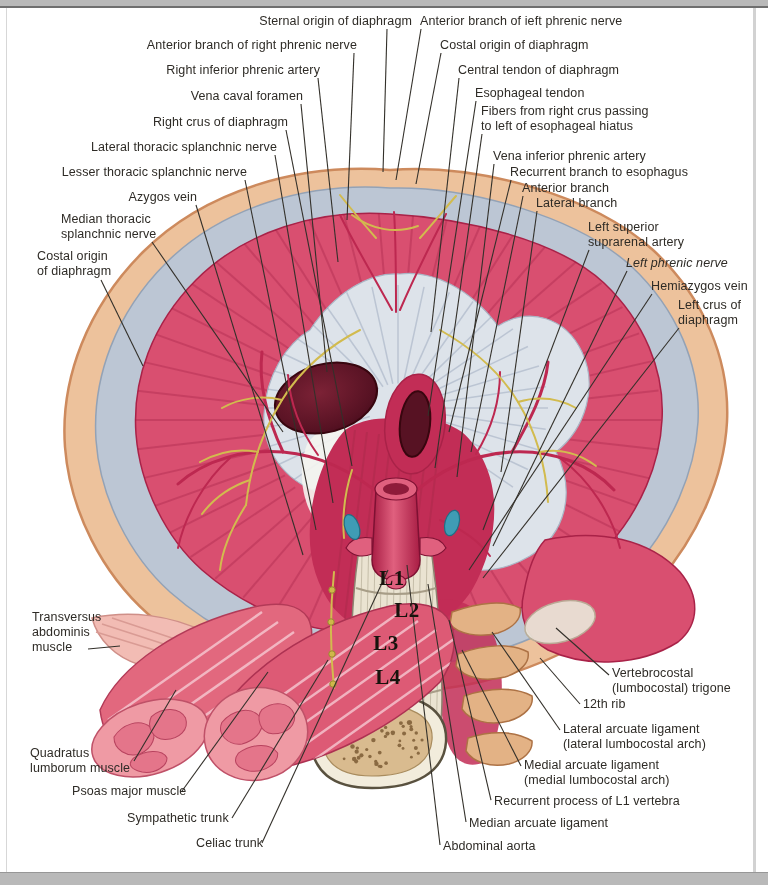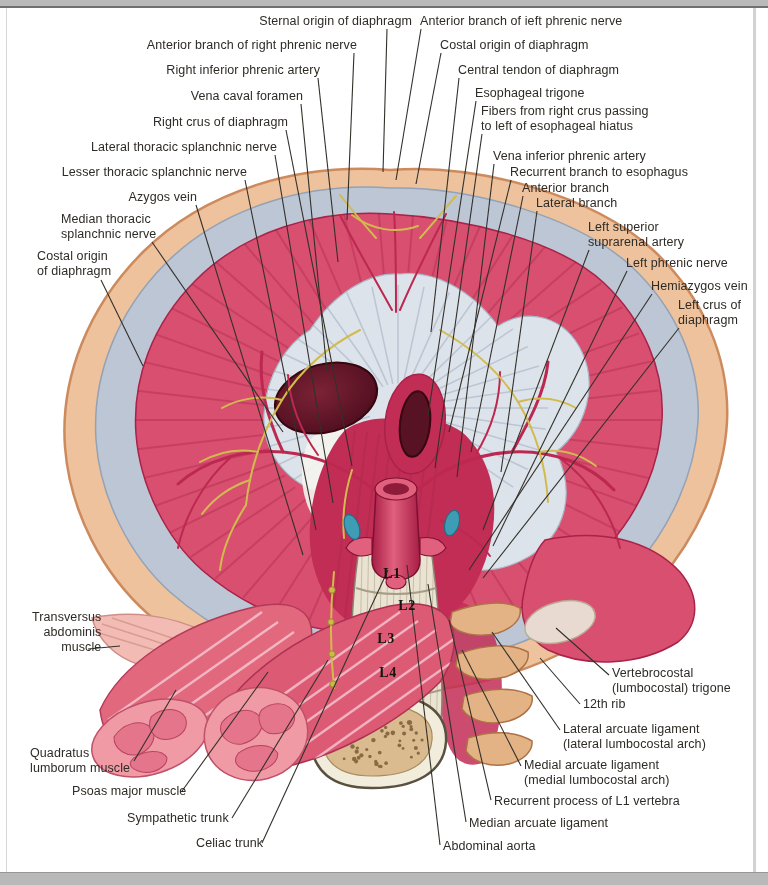--- a/index.html
+++ b/index.html
@@ -34,21 +34,21 @@
   .disc{stroke:#a79d87;stroke-width:2;fill:none;}
   .leader{stroke:var(--leader_line);stroke-width:1.1;fill:none;}
   .label{
     position:absolute;font-size:12.5px;line-height:1.2;color:var(--label_text);
     white-space:pre-line;letter-spacing:.1px;
   }
   .label.align-right{text-align:right;transform:translateX(-100%);}
   .bone-label{
     position:absolute;transform:translate(-50%,0);
     font-family:"Liberation Serif","DejaVu Serif",serif;
-    font-weight:bold;font-size:14px;color:#17130d;letter-spacing:.5px;
+    font-weight:bold;font-size:21px;color:#17130d;letter-spacing:.5px;
   }
 </style>
 </head>
 <body>
 
 <div class="page">
   <div class="frame-top"></div>
   <div class="frame-left"></div>
   <div class="frame-right"></div>
 
@@ -433,34 +433,34 @@
       <div class="label align-right" style="left: 277px; top: 140px;">Lateral thoracic splanchnic nerve</div>
       <div class="label align-right" style="left: 247px; top: 165px;">Lesser thoracic splanchnic nerve</div>
       <div class="label align-right" style="left: 197px; top: 190px;">Azygos vein</div>
       <div class="label" style="left: 61px; top: 212px;">Median thoracic
 splanchnic nerve</div>
       <div class="label" style="left: 37px; top: 249px;">Costal origin
 of diaphragm</div>
       <div class="label" style="left: 420px; top: 14px;">Anterior branch of ieft phrenic nerve</div>
       <div class="label" style="left: 440px; top: 38px;">Costal origin of diaphragm</div>
       <div class="label" style="left: 458px; top: 63px;">Central tendon of diaphragm</div>
-      <div class="label" style="left: 475px; top: 86px;">Esophageal trigone</div>
+      <div class="label" style="left: 475px; top: 86px;">Esophageal tendon</div>
       <div class="label" style="left: 481px; top: 104px;">Fibers from right crus passing
 to left of esophageal hiatus</div>
       <div class="label" style="left: 493px; top: 149px;">Vena inferior phrenic artery</div>
       <div class="label" style="left: 510px; top: 165px;">Recurrent branch to esophagus</div>
       <div class="label" style="left: 522px; top: 181px;">Anterior branch</div>
       <div class="label" style="left: 536px; top: 196px;">Lateral branch</div>
       <div class="label" style="left: 588px; top: 220px;">Left superior
 suprarenal artery</div>
-      <div class="label" style="left: 626px; top: 256px;">Left phrenic nerve</div>
+      <div class="label" style="left: 626px; top: 256px; font-style: italic;">Left phrenic nerve</div>
       <div class="label" style="left: 651px; top: 279px;">Hemiazygos vein</div>
       <div class="label" style="left: 678px; top: 298px;">Left crus of
 diaphragm</div>
-      <div class="label" style="left: 32px; top: 610px; text-align: right;">Transversus
+      <div class="label" style="left: 32px; top: 610px;">Transversus
 abdominis
 muscle</div>
       <div class="label" style="left: 30px; top: 746px;">Quadratus
 lumborum muscle</div>
       <div class="label" style="left: 72px; top: 784px;">Psoas major muscle</div>
       <div class="label" style="left: 127px; top: 811px;">Sympathetic trunk</div>
       <div class="label" style="left: 196px; top: 836px;">Celiac trunk</div>
       <div class="label" style="left: 612px; top: 666px;">Vertebrocostal
 (lumbocostal) trigone</div>
       <div class="label" style="left: 583px; top: 697px;">12th rib</div>

